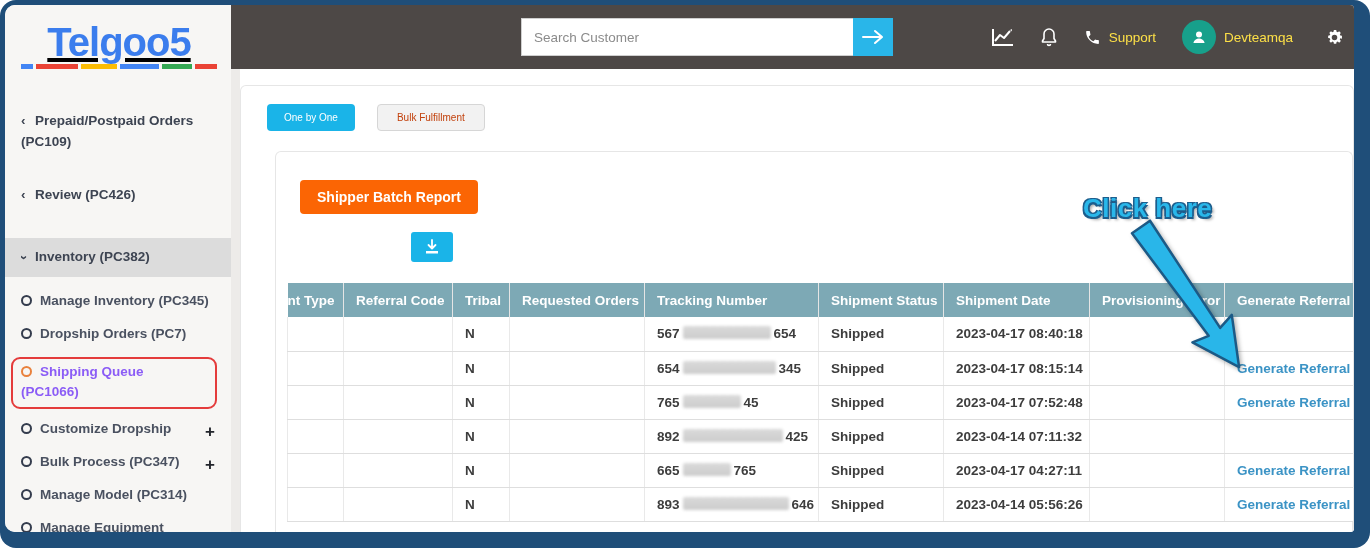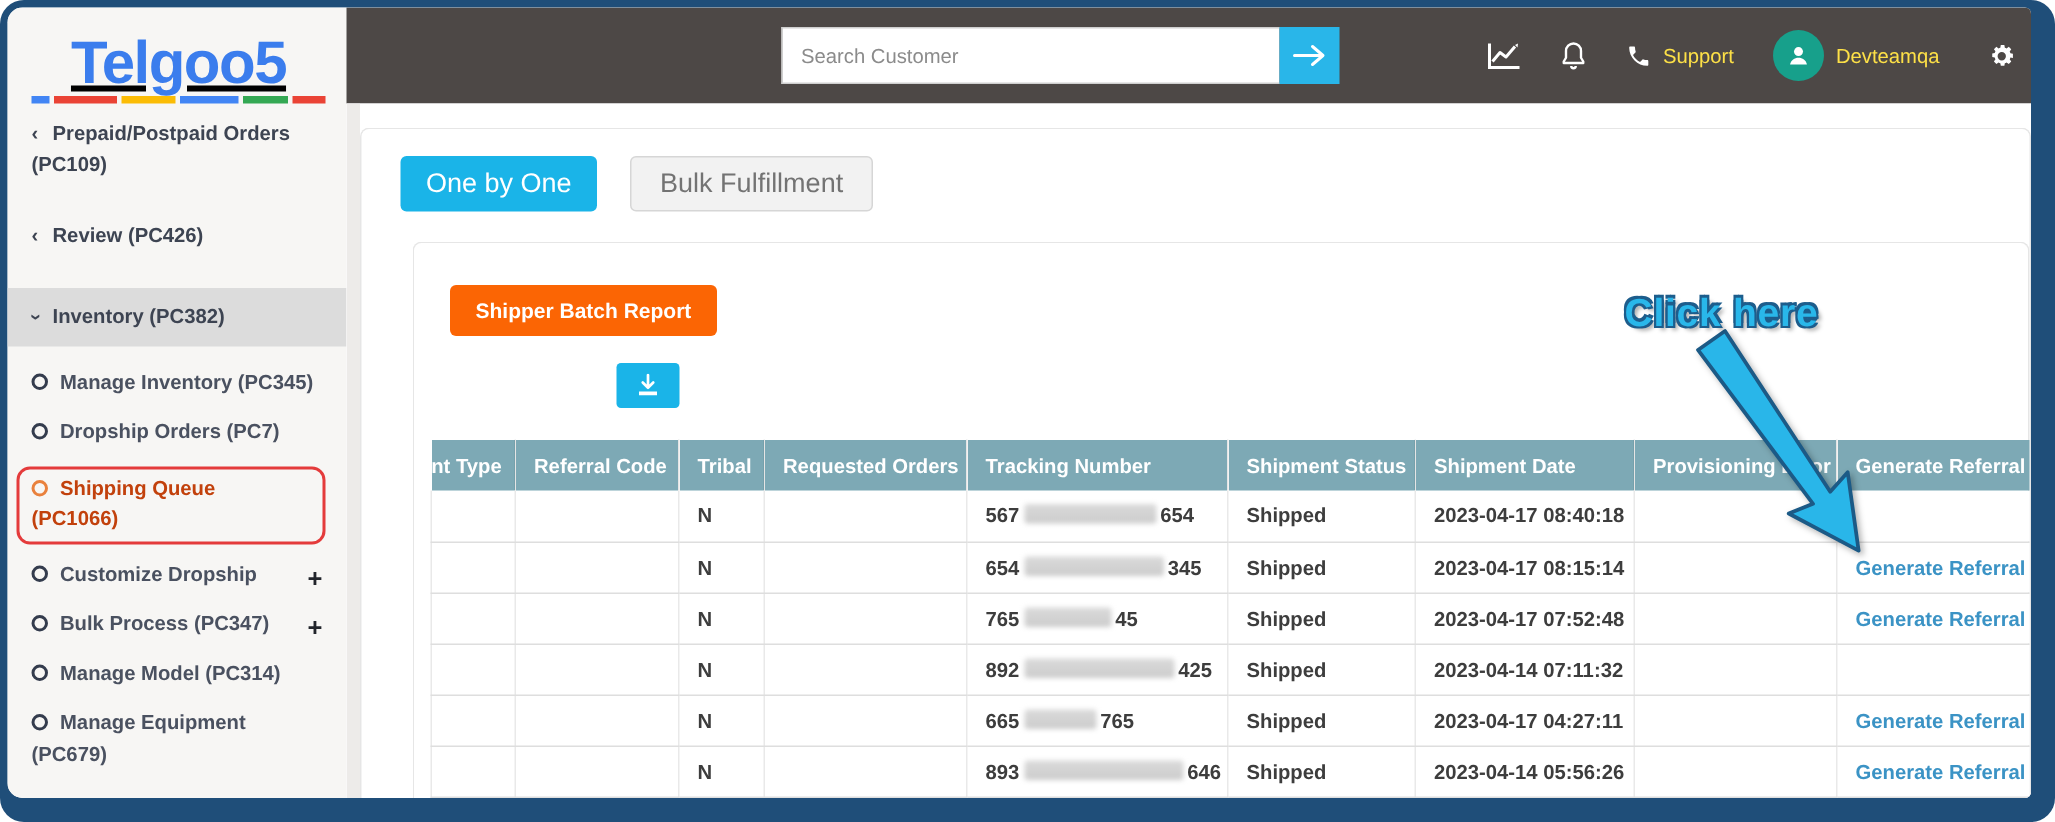--- a/index.html
+++ b/index.html
@@ -8,30 +8,30 @@
   
   .frame { position:absolute; left:0; top:0; width:1370px; height:548px; background:#1f4e79; border-radius:16px; }
   .app { position:absolute; left:5px; top:5px; width:1349px; height:527px; background:#ffffff; border-radius:10px 4px 4px 10px; overflow:hidden; display:flex; }
 
   
   .sidebar { width:226px; min-width:226px; background:#f7f6f4; height:100%; position:relative; padding:10px 14px 0 16px; }
   .logo-wrap { text-align:center; padding:6px 0 10px 0; background:transparent;text-decoration:underline; }
   .logo-text { font-size:40px; font-weight:700; color:#3b7ded; letter-spacing:-1px; line-height:1.05; }
   .logo-bar { display:flex; justify-content:center; gap:3px; margin-top:1px; }
   .logo-bar span { height:5px; display:inline-block; }
-  .nav-item { font-size:13.5px; font-weight:700; color:#3d4452; line-height:1.55; margin:0 0; cursor:pointer; }
+  .nav-item { font-size:13.5px; font-weight:700; color:#3d4452; line-height:1.55; margin:32px 0; cursor:pointer; }
   .nav-item .chev { display:inline-block; width:14px; color:#3d4452; font-weight:700; }
   .chev-down { display:inline-block; transform:rotate(90deg); }
   .nav-active { background:#dcdcdc; margin:16px -14px 14px -16px; padding:9px 14px 9px 16px; }
   .sub-item { font-size:13.5px; font-weight:600; color:#4a5160; line-height:1.5; margin:13px 0; cursor:pointer; position:relative; }
   .ring { display:inline-block; width:11px; height:11px; border:2.2px solid #343c4d; border-radius:50%; vertical-align:-1px; margin-right:8px; }
   .plus { position:absolute; right:2px; top:0; font-size:17px; font-weight:700; color:#22252b; }
   .hl-box { display:inline-block; border:2.5px solid #e43b3b; border-radius:9px; padding:3px 22px 4px 8px; margin-left:-10px; }
   .hl-box .ring { border-color:#e9813c; }
-  .sub-item.orange { color:#c2410c; }
+  .sub-item.orange { color:#8b5cf6; }
 
   
   .main { flex:1; display:flex; flex-direction:column; position:relative; min-width:0; }
   .topbar { height:64px; background:#4d4846; position:relative; display:flex; align-items:center; }
   .tab { position:absolute; left:2px; bottom:0; height:44px; width:160px; background:#ffffff; border-radius:9px 2px 0 0; display:flex; align-items:center; padding-left:18px; gap:14px; z-index:2; }
   .tab::after { content:""; position:absolute; right:-42px; bottom:0; width:70px; height:100%; background:#ffffff; transform:skewX(33deg); border-radius:0 10px 0 0; z-index:-1; }
   .burger { width:20px; cursor:pointer; }
   .burger div { height:3px; background:#2e2e2e; margin:3px 0; border-radius:1px; }
   .tab-label { font-size:16px; color:#2b2b2b; font-weight:400; }
 
@@ -43,23 +43,23 @@
   .top-right { position:absolute; right:10px; top:0; height:64px; display:flex; align-items:center; gap:26px; color:#ffffff; }
   .icon-btn { display:flex; align-items:center; gap:8px; cursor:pointer; color:#fde047; font-size:13.5px; }
   .avatar { width:34px; height:34px; border-radius:50%; background:#17a08b; display:flex; align-items:center; justify-content:center; }
   .gear-wrap { margin-left:6px; }
 
   .content { flex:1; background:#ffffff; position:relative; padding:16px 0 0 9px; overflow:hidden; }
   .left-strip { position:absolute; left:0; top:0; bottom:0; width:9px; background:#edebe9; }
   .card1 { border:1px solid #e6e6e6; border-radius:6px 6px 0 0; border-bottom:none; height:100%; padding:18px 0 0 26px; overflow:hidden; }
 
   .btn-row { display:flex; gap:22px; }
-  .btn { font-family:"Liberation Sans",sans-serif; font-size:18px; cursor:pointer; border-radius:4px; }
+  .btn { font-family:"Liberation Sans",sans-serif; font-size:10px; cursor:pointer; border-radius:4px; }
   .btn-cyan { background:#1ab4e8; color:#fff; border:none; padding:8px 17px; font-weight:400; }
-  .btn-gray { background:#f2f2f2; color:#737373; border:1px solid #d6d6d6; padding:4px 19px; }
+  .btn-gray { background:#f2f2f2; color:#c2410c; border:1px solid #d6d6d6; padding:4px 19px; }
 
   .inner-card { margin:20px 0 0 8px; border:1px solid #e6e6e6; border-radius:6px 6px 0 0; border-bottom:none; height:100%; padding:28px 0 0 24px; position:relative; overflow:visible; }
   .btn-orange { background:#fb6504; color:#fff; font-weight:700; font-size:14px; border:none; border-radius:4px; padding:9px 17px; cursor:pointer; }
   .dl-btn { display:flex; align-items:center; justify-content:center; width:42px; height:30px; background:#1ab4e8; border:none; border-radius:3px; margin:18px 0 0 111px; cursor:pointer; }
 
   
   table { border-collapse:collapse; table-layout:fixed; margin:21px 0 0 -13px; width:1110px; }
   thead th { background:#7da9b5; color:#ffffff; font-size:13.5px; font-weight:700; text-align:left; height:34px; padding:0 0 0 12px; border-right:1px solid rgba(0,0,0,0.10); white-space:nowrap; overflow:hidden; }
   thead th:first-child { text-align:right; padding:0 10px 0 0; }
   tbody td { height:34px; font-size:13.5px; font-weight:600; color:#3d3d3d; padding:0 0 0 12px; border-bottom:1px solid #dedede; border-right:1px solid #e9e9e9; white-space:nowrap; overflow:hidden; background:#fff; }

